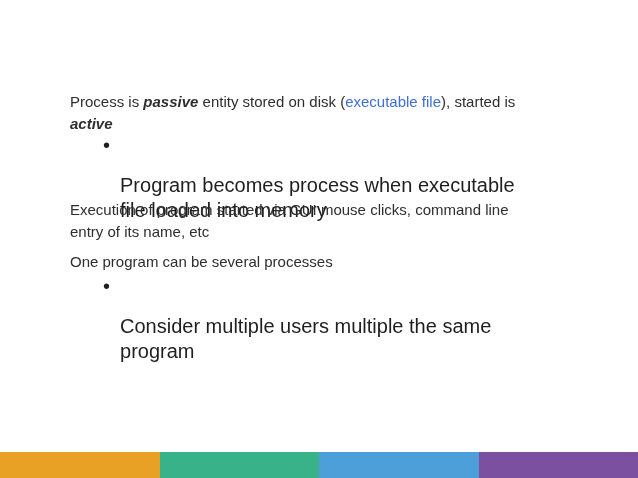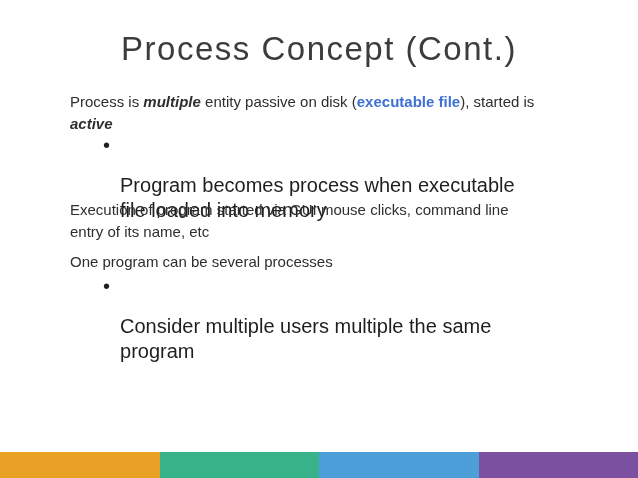--- a/index.html
+++ b/index.html
@@ -39,21 +39,21 @@
   .intro { top: 76px; }
   .para-exec { top: 184px; }
   .para-one { top: 236px; }
   .em-word {
     font-style: italic;
     font-weight: 600;
     color: #2e2e2e;
   }
   .link-text {
     color: #3e6fd6;
-    font-weight: 700;
+    font-weight: 400;
     text-align: center;
   }
   .bullet-row {
     position: absolute;
     left: 103px;
     width: 465px;
     display: flex;
     align-items: flex-start;
     color: #1f1f1f;
   }
@@ -83,23 +83,22 @@
   .footer-seg {
     flex: 1 1 25%;
     height: 100%;
   }
 </style>
 </head>
 <body>
 
 <div class="slide">
 
-  <h1 class="slide-title">Process Concept (Cont.)</h1>
 
-  <p class="body-text intro"><span>Process is </span><span class="em-word">multiple</span><span> entity passive on disk (</span><span class="link-text">executable file</span><span>), started is
+  <p class="body-text intro"><span>Process is </span><span class="em-word">passive</span><span> entity stored on disk (</span><span class="link-text">executable file</span><span>), started is
 </span><span class="em-word">active</span></p>
 
   <div class="bullet-row bullet-1">
     <span class="bullet-dot">•</span>
     <span class="bullet-text">Program becomes process when executable
 file loaded into memory</span>
   </div>
 
   <p class="body-text para-exec">Execution of program started via GUI mouse clicks, command line
 entry of its name, etc</p>

